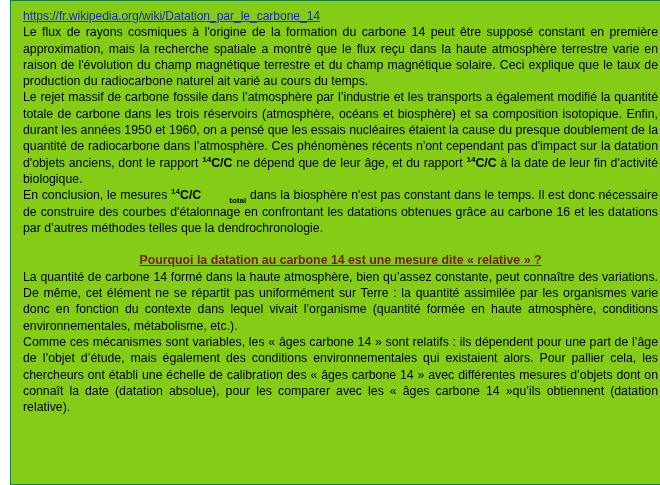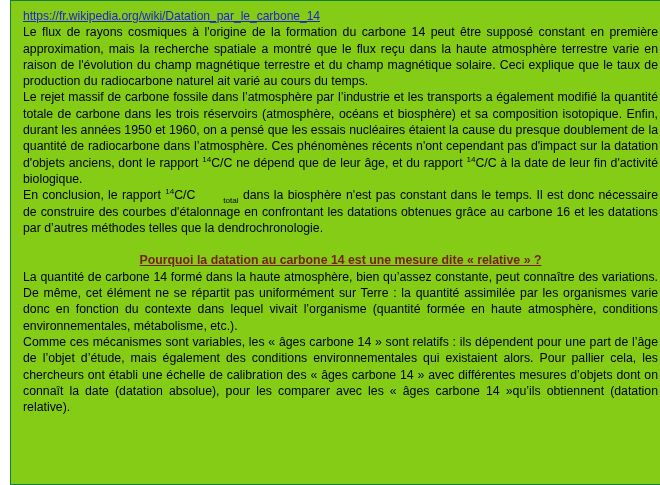--- a/index.html
+++ b/index.html
@@ -63,36 +63,36 @@
     font-size: 0.66em;
     vertical-align: super;
     line-height: 0;
   }
   sub {
     font-size: 0.66em;
     vertical-align: sub;
     line-height: 0;
     padding-left: 28px;
   }
-  .nowrap { white-space: nowrap; }
+  .nowrap { white-space: nowrap; font-weight: bold; }
 </style>
 </head>
 <body>
 
 <div id="page">
   <div class="doc-body">
 
     <div class="url-line">https://fr.wikipedia.org/wiki/Datation_par_le_carbone_14</div>
 
 
     <p class="para">Le flux de rayons cosmiques à l'origine de la formation du carbone 14 peut être supposé constant en première approximation, mais la recherche spatiale a montré que le flux reçu dans la haute atmosphère terrestre varie en raison de l'évolution du champ magnétique terrestre et du champ magnétique solaire. Ceci explique que le taux de production du radiocarbone naturel ait varié au cours du temps.</p>
 
     <p class="para"><span>Le rejet massif de carbone fossile dans l’atmosphère par l’industrie et les transports a également modifié la quantité totale de carbone dans les trois réservoirs (atmosphère, océans et biosphère) et sa composition isotopique. Enfin, durant les années 1950 et 1960, on a pensé que les essais nucléaires étaient la cause du presque doublement de la quantité de radiocarbone dans l’atmosphère. Ces phénomènes récents n'ont cependant pas d'impact sur la datation d'objets anciens, dont le rapport </span><span class="nowrap"><sup>14</sup><span>C/C</span></span><span> ne dépend que de leur âge, et du rapport </span><span class="nowrap"><sup>14</sup><span>C/C</span></span><span> à la date de leur fin d'activité biologique.</span></p>
 
-    <p class="para"><span>En conclusion, le rapport </span><span class="nowrap"><sup>14</sup><span>C/C</span><sub>total</sub></span><span> dans la biosphère n'est pas constant dans le temps. Il est donc nécessaire de construire des courbes d'étalonnage en confrontant les datations obtenues grâce au carbone 16 et les datations par d’autres méthodes telles que la dendrochronologie.</span></p>
+    <p class="para"><span>En conclusion, le mesures </span><span class="nowrap"><sup>14</sup><span>C/C</span><sub>total</sub></span><span> dans la biosphère n'est pas constant dans le temps. Il est donc nécessaire de construire des courbes d'étalonnage en confrontant les datations obtenues grâce au carbone 16 et les datations par d’autres méthodes telles que la dendrochronologie.</span></p>
 
     <div class="spacer-line">&nbsp;</div>
 
 
     <p class="heading-red">Pourquoi la datation au carbone 14 est une mesure dite « relative » ?</p>
 
     <p class="para">La quantité de carbone 14 formé dans la haute atmosphère, bien qu’assez constante, peut connaître des variations. De même, cet élément ne se répartit pas uniformément sur Terre : la quantité assimilée par les organismes varie donc en fonction du contexte dans lequel vivait l’organisme (quantité formée en haute atmosphère, conditions environnementales, métabolisme, etc.).</p>
 
     <p class="para">Comme ces mécanismes sont variables, les « âges carbone 14 » sont relatifs : ils dépendent pour une part de l’âge de l’objet d’étude, mais également des conditions environnementales qui existaient alors. Pour pallier cela, les chercheurs ont établi une échelle de calibration des « âges carbone 14 » avec différentes mesures d’objets dont on connaît la date (datation absolue), pour les comparer avec les « âges carbone 14 »qu’ils obtiennent (datation relative).</p>
 

